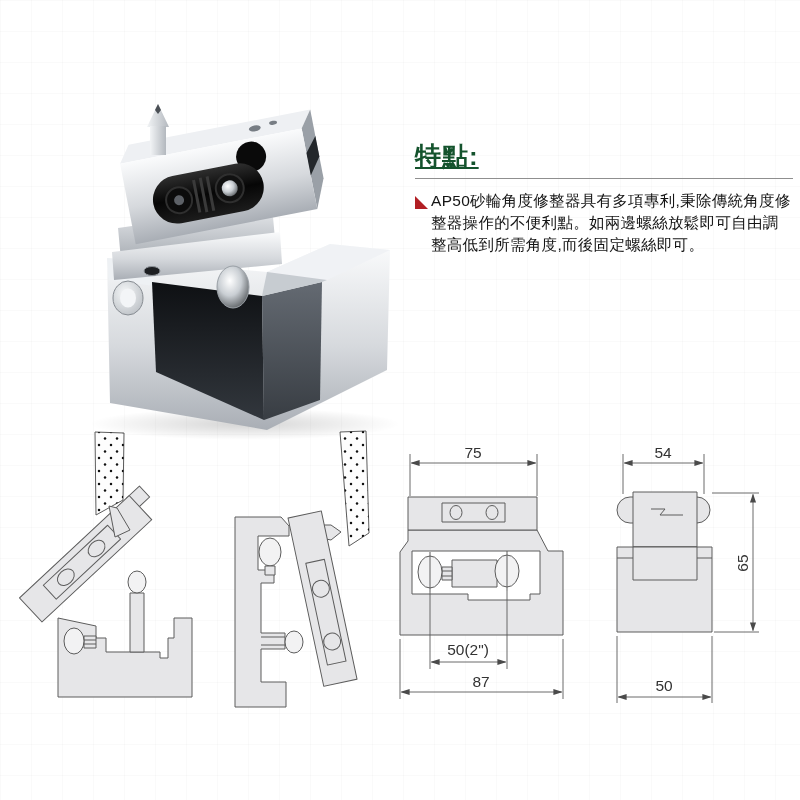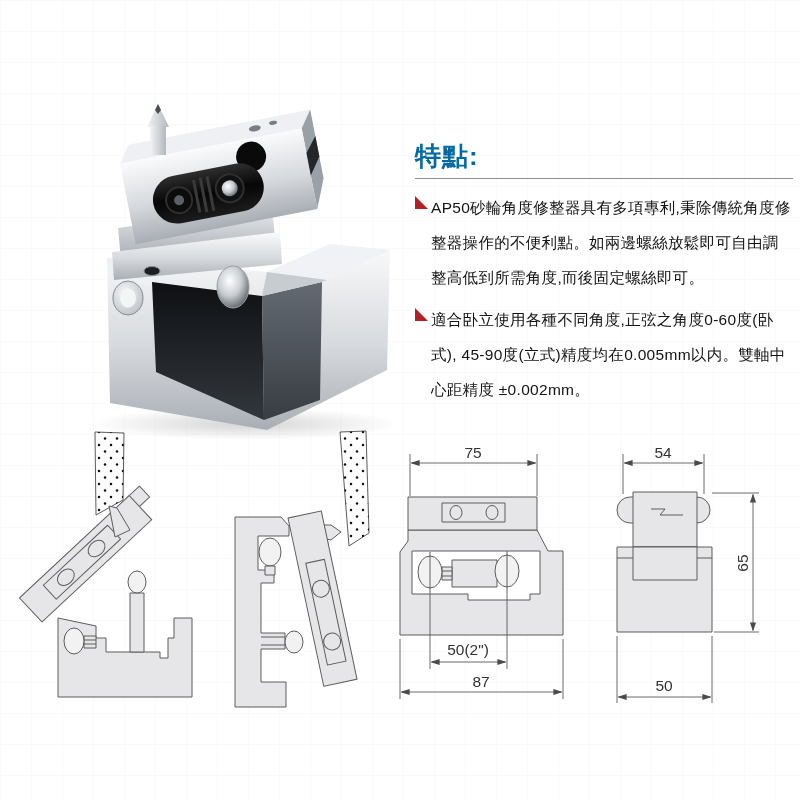--- a/index.html
+++ b/index.html
@@ -29,21 +29,21 @@
     letter-spacing:1px;
   }
   .rule{height:0;border-top:1.5px solid #8f8f8f;margin-top:7px;}
   .bullets{margin-top:11px;}
   .bullet{display:flex;align-items:flex-start;margin:0 0 7px 0;}
   .tri{
     flex:0 0 13px;width:13px;height:13px;margin:6px 3px 0 0;
     clip-path:polygon(0 0,0 100%,100% 100%);
   }
   .bullet p{
-    margin:0;font-size:15.5px;line-height:35px;font-weight:500;
+    margin:0;font-size:15.5px;line-height:22px;font-weight:500;
     letter-spacing:0.3px;
   }
   text{font-family:"Liberation Sans", sans-serif;}
 </style>
 </head>
 <body>
 
 <div class="grid-bg"></div>
 
 <div class="stage">
@@ -243,27 +243,23 @@
       <line x1="617" y1="636" x2="617" y2="703"></line>
       <line x1="712" y1="636" x2="712" y2="703"></line>
       <line x1="618.5" y1="697" x2="710.5" y2="697" marker-start="url(#arr)" marker-end="url(#arr)"></line>
       <text x="663" y="458" text-anchor="middle" font-size="15.5" fill="#333" stroke="none">54</text>
       <text x="748" y="563" text-anchor="middle" font-size="15.5" fill="#333" stroke="none" transform="rotate(-90 748 563)">65</text>
       <text x="664" y="691" text-anchor="middle" font-size="15.5" fill="#333" stroke="none">50</text>
     </g>
   </svg>
 
   <div class="features">
-    <h1 style="color:#0369a1;">特點:</h1>
+    <h1 style="color:#14532d;text-decoration:underline;">特點:</h1>
     <div class="rule"></div>
     <div class="bullets">
       <div class="bullet">
         <span class="tri" style="background:#b21f24;"></span>
         <p>AP50砂輪角度修整器具有多項專利,秉除傳統角度修整器操作的不便利點。如兩邊螺絲放鬆即可自由調整高低到所需角度,而後固定螺絲即可。</p>
       </div>
-      <div class="bullet">
-        <span class="tri" style="background:#b21f24;"></span>
-        <p>適合卧立使用各種不同角度,正弦之角度0-60度(卧式), 45-90度(立式)精度均在0.005mm以内。雙軸中心距精度 ±0.002mm。</p>
-      </div>
     </div>
   </div>
 
 </div>
 
 </body></html>

